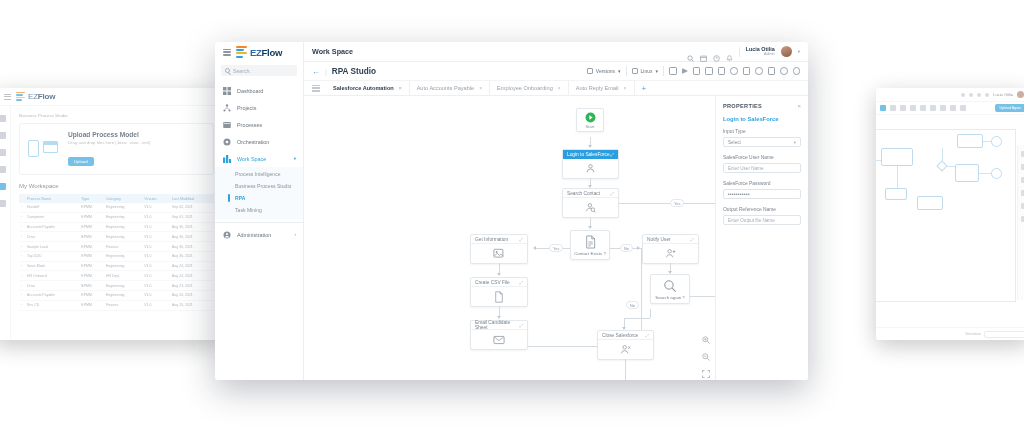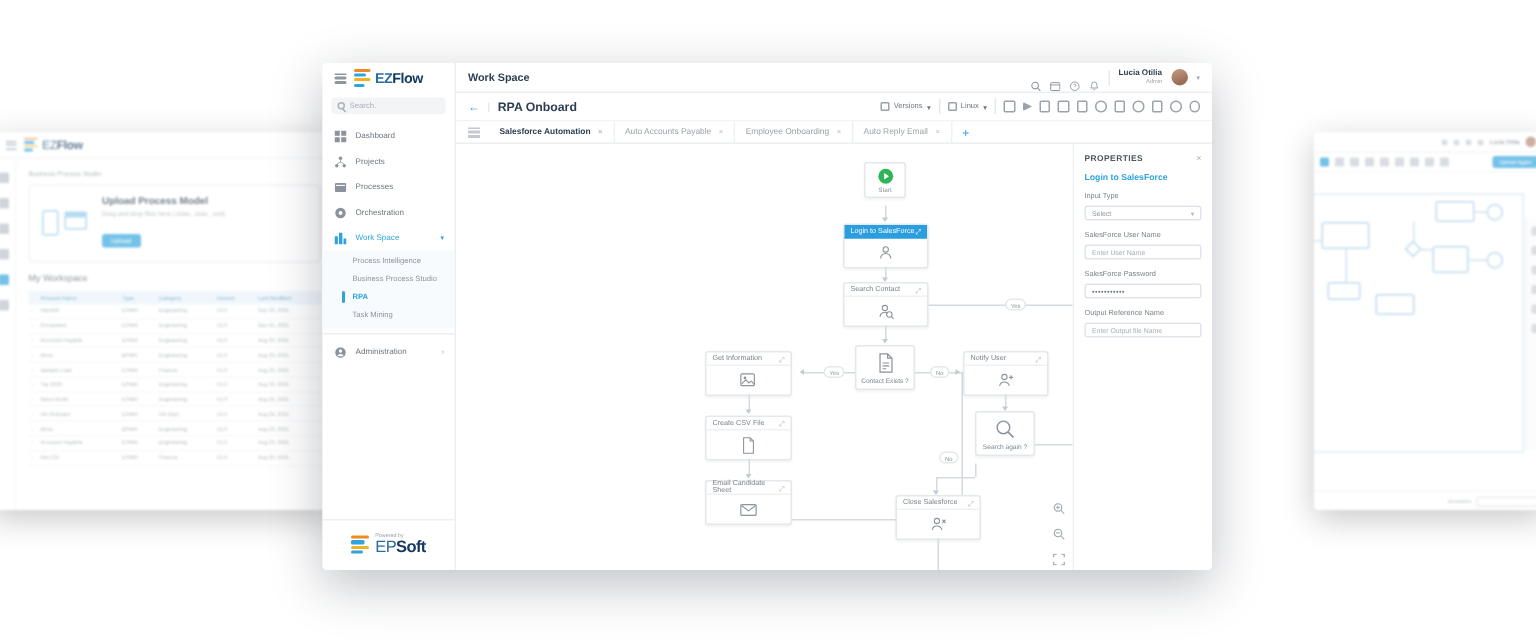--- a/index.html
+++ b/index.html
@@ -549,32 +549,20 @@
                 <circle cx="8" cy="8" r="7" fill="#8b939c"></circle>
                 <circle cx="8" cy="6" r="2.2" fill="#fff"></circle>
                 <path d="M3.6 13a4.8 4.8 0 0 1 8.8 0z" fill="#fff"></path>
               </svg>
           </span>
           <span>Administration</span>
           <span class="chev">›</span>
         </div>
       </div>
 
-      <div class="sb-foot">
-        <div class="eps-mark">
-            <i></i>
-            <i></i>
-            <i></i>
-            <i></i>
-          </div>
-        <div class="eps-txt">
-          <div class="eps-p">Powered by</div>
-          <div class="eps-n">EP<b>Soft</b></div>
-        </div>
-      </div>
     </div>
 
     <div class="content">
 
       <div class="topbar">
         <div class="ws-title">Work Space</div>
         <div class="top-right">
           <span class="tr-ic">
             <svg width="7" height="7" viewBox="0 0 16 16">
                 <circle cx="7" cy="7" r="5" stroke="#8b939c" stroke-width="1.6" fill="none"></circle>
@@ -606,21 +594,21 @@
             <div class="urole">Admin</div>
           </div>
           <div class="avatar"></div>
           <span class="caret">▾</span>
         </div>
       </div>
 
       <div class="pagebar">
         <span class="back-arrow">←</span>
         <span class="pb-sep">|</span>
-        <span class="pagetitle">RPA Onboard</span>
+        <span class="pagetitle">RPA Studio</span>
         <div class="pb-tools">
           <div class="pill">
             <span class="g"></span>
             <span>Versions</span>
             <span>▾</span>
           </div>
           <div class="divv"></div>
           <div class="pill">
             <span class="g"></span>
             <span>Linux</span>

